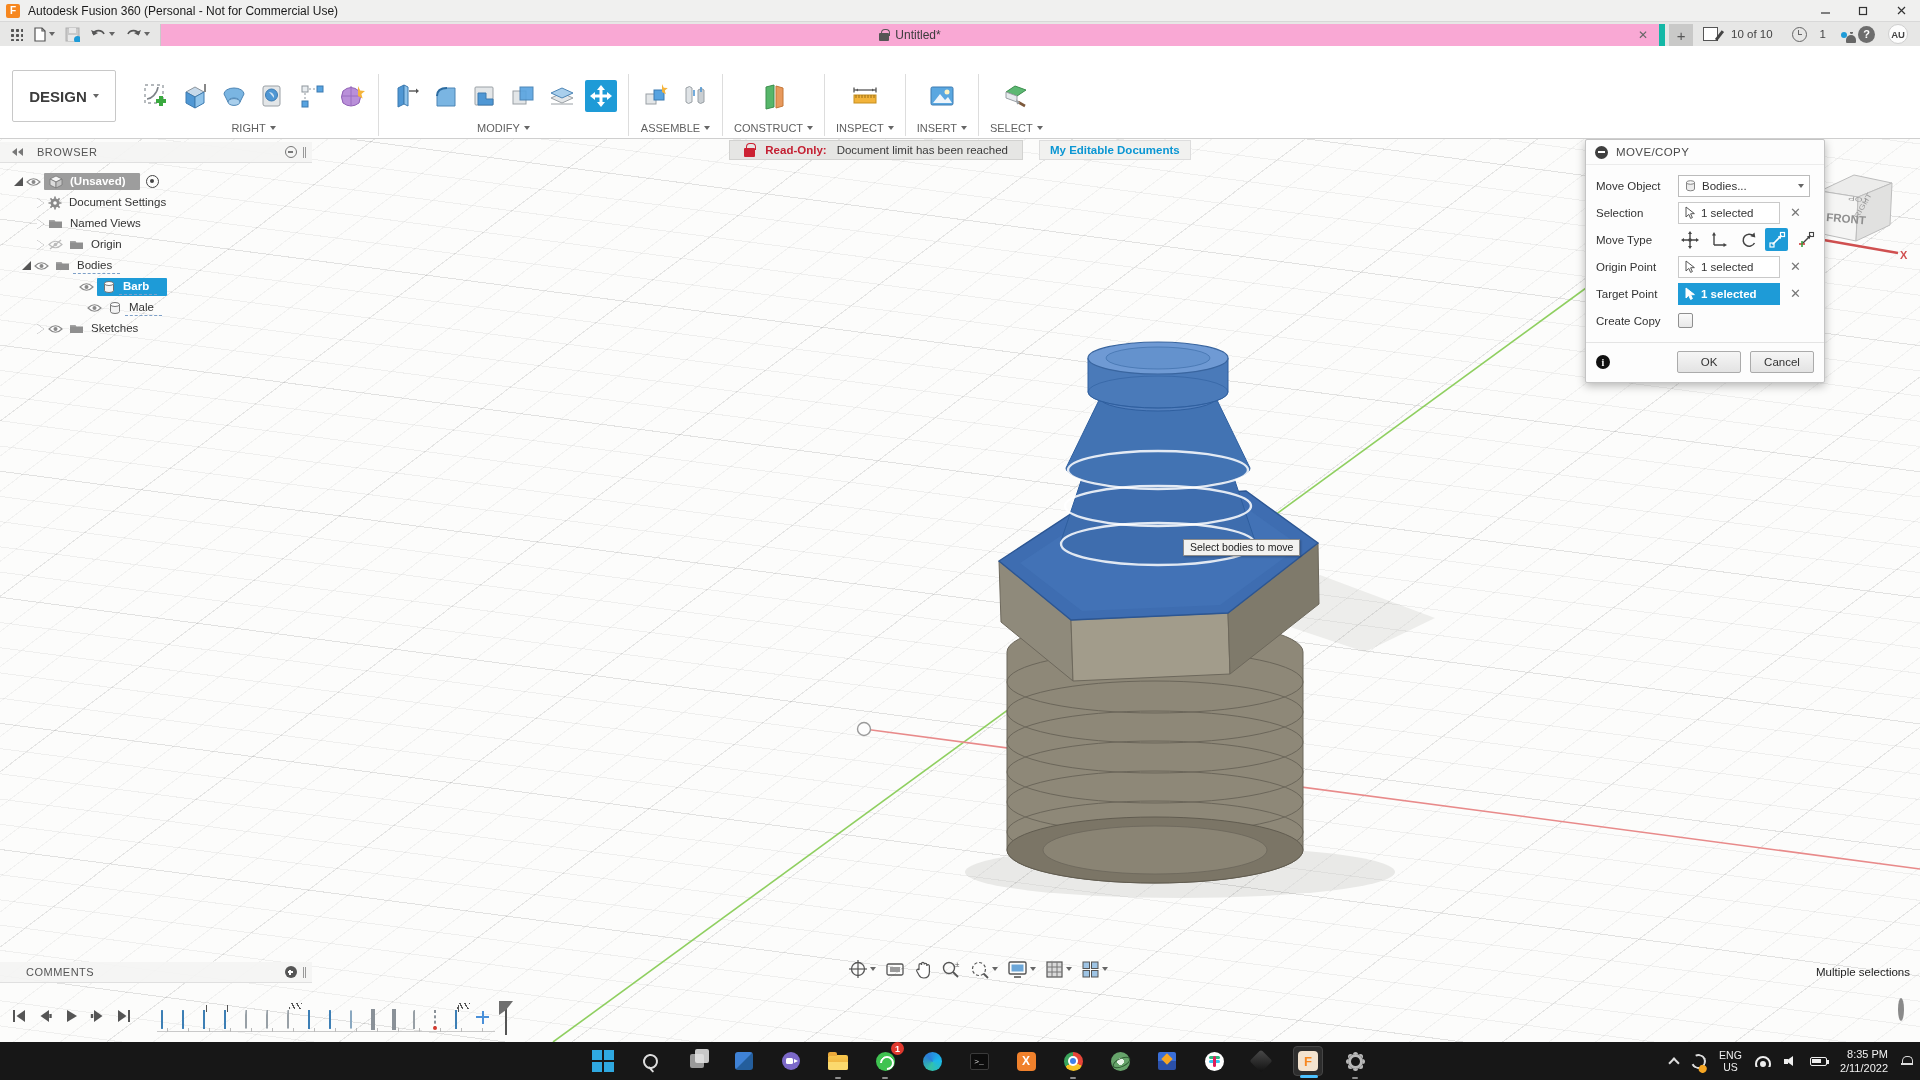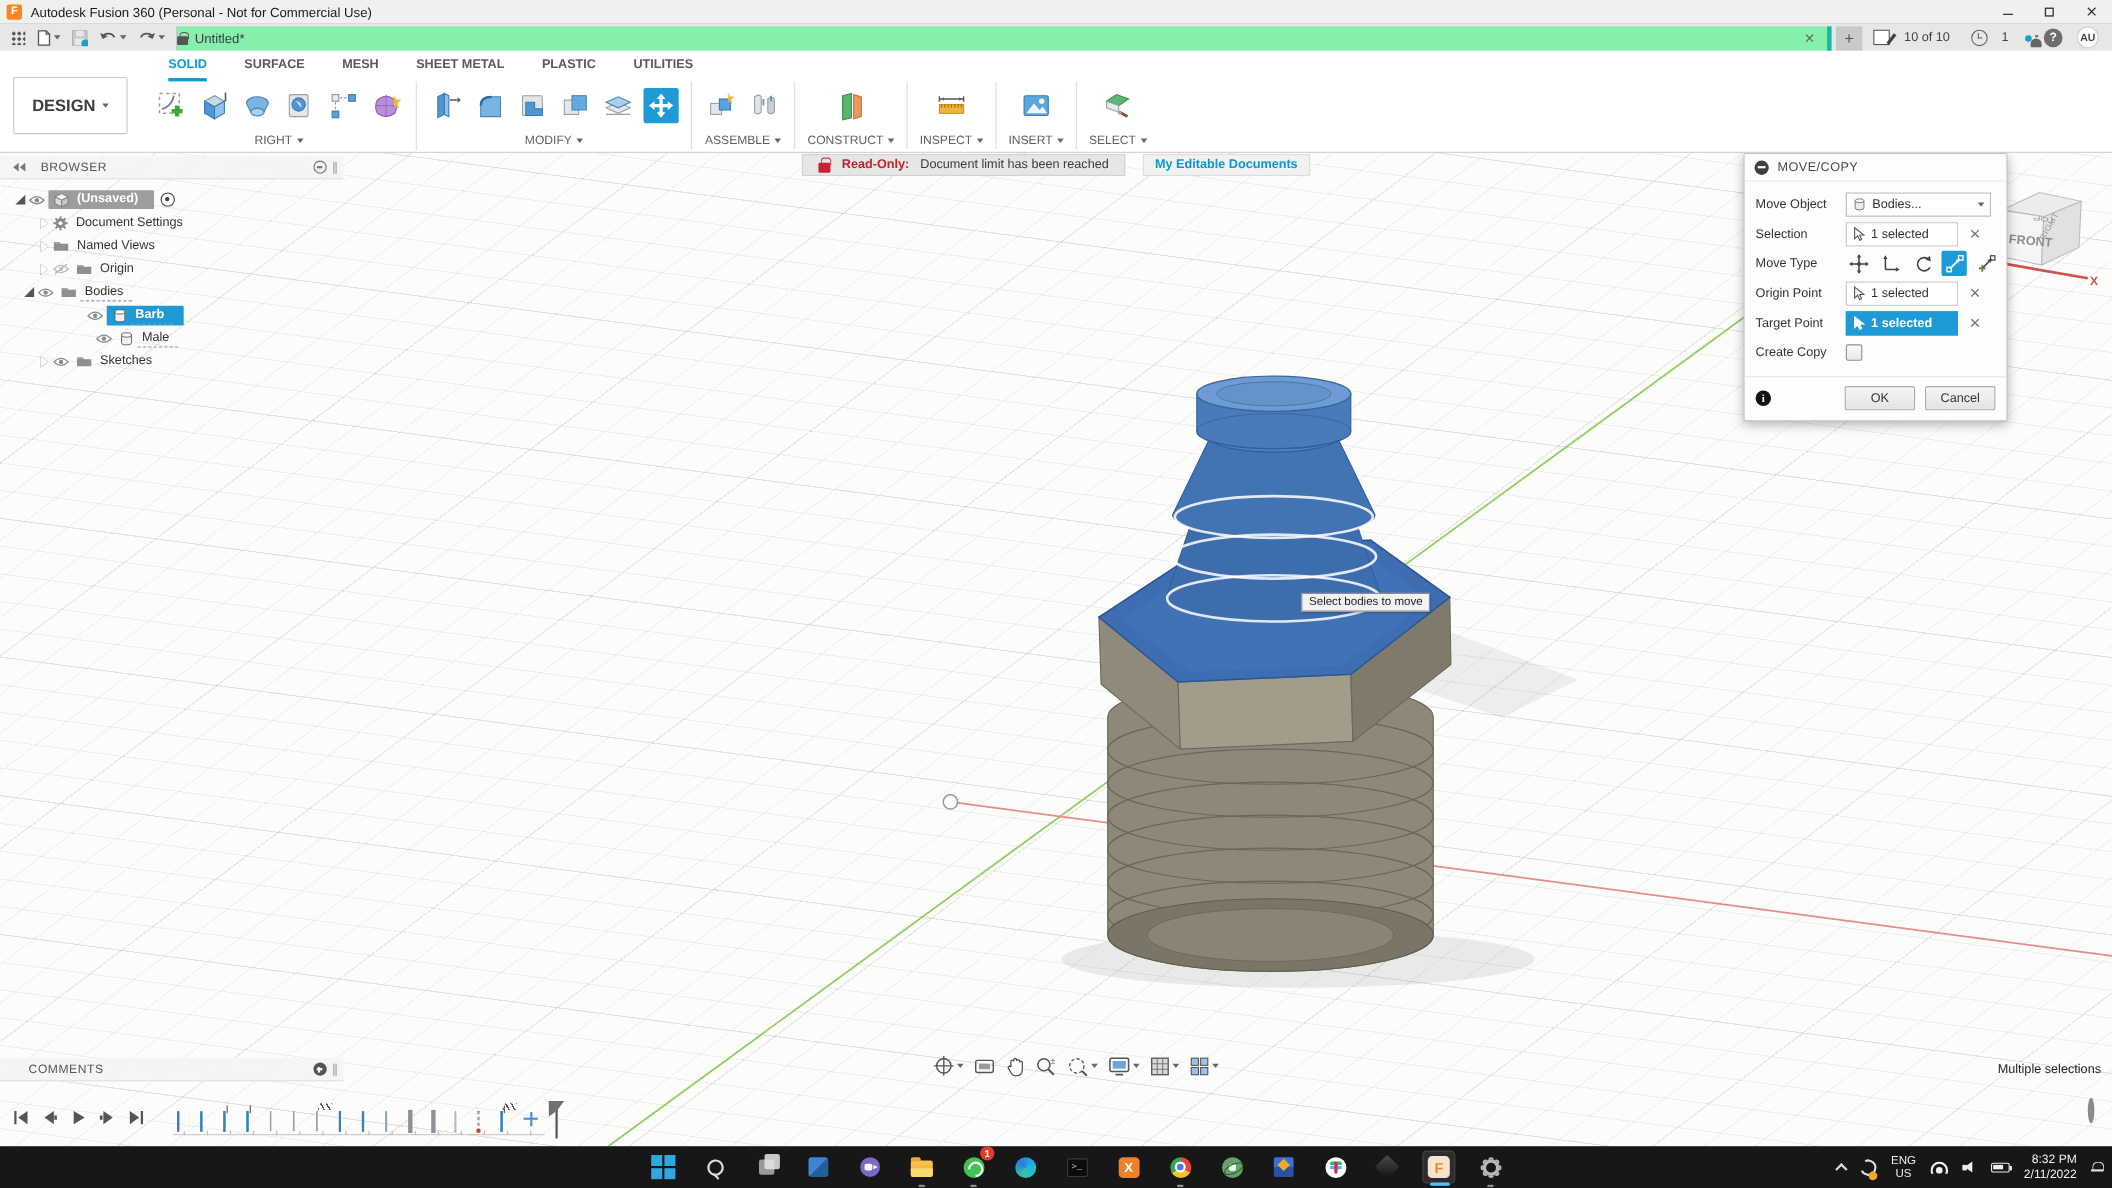--- a/index.html
+++ b/index.html
@@ -14,21 +14,21 @@
   .winbtns { margin-left:auto; display:flex; height:100%; }
   .winbtn { width:38px; height:100%; display:flex; align-items:center; justify-content:center; font-size:12px; color:#333; }
   .winbtn svg { display:block; }
 
   
   .menurow { position:absolute; top:22px; left:0; right:0; height:24px; background:#e7e7e6; display:flex; align-items:center; z-index:59; }
   .qat { display:flex; align-items:center; gap:10px; padding:0 10px; height:100%; }
   .qat .qi { display:flex; align-items:center; gap:2px; color:#555; }
   .caret-down { width:0; height:0; border-left:3.5px solid transparent; border-right:3.5px solid transparent; border-top:4px solid #666; }
   .grid9 { width:13px; height:13px; background-image:radial-gradient(#555 1.4px, transparent 1.5px); background-size:5px 5px; background-position:0 0; }
-  .doctab { flex:1; height:22px; margin-top:2px; background:#86efac; border-left:1px solid #c9c9c9; border-right:4px solid #14b8a6; display:flex; align-items:center; position:relative; }
+  .doctab { flex:1; height:22px; margin-top:2px; background:#f9a8d4; border-left:1px solid #c9c9c9; border-right:6px solid #14b8a6; display:flex; align-items:center; justify-content:center; position:relative; }
   .doctab .tabtitle { display:flex; align-items:center; gap:6px; font-size:12px; color:#3c3c3c; }
   .tab-close { position:absolute; right:8px; top:3px; width:16px; height:16px; color:#666; font-size:12px; display:flex; align-items:center; justify-content:center; }
   .newtab { width:24px; height:22px; margin:2px 4px 0 4px; background:#c9c9c8; display:flex; align-items:center; justify-content:center; color:#555; font-size:15px; }
   .tabright { display:flex; align-items:center; gap:13px; padding:0 12px 0 6px; height:100%; }
   .tabright .txt { font-size:11.5px; color:#444; }
   .roundicon { width:17px; height:17px; border-radius:50%; background:#6d6d6d; color:#fff; font-size:11px; font-weight:bold; display:flex; align-items:center; justify-content:center; }
   .avatar { width:20px; height:20px; border-radius:50%; background:#fdfdfd; border:1px solid #cfcfcf; color:#444; font-size:9.5px; font-weight:bold; display:flex; align-items:center; justify-content:center; }
   .lockicon { position:relative; width:10px; height:8px; background:#555; border-radius:1px; margin-top:4px; }
   .lockicon::before { content:""; position:absolute; left:1.5px; top:-4px; width:7px; height:6px; border:1.5px solid #555; border-bottom:none; border-radius:4px 4px 0 0; }
   .bellicon { position:relative; width:12px; height:12px; }
@@ -301,28 +301,20 @@
       <span class="roundicon">?</span>
       <span class="avatar">AU</span>
     </div>
   </div>
 
   <div class="ribbon">
     <div class="design-btn">
       <span>DESIGN</span>
       <span class="caret-down"></span>
     </div>
-    <div class="rtabs">
-      <span class="rtab active">SOLID</span>
-      <span class="rtab">SURFACE</span>
-      <span class="rtab">MESH</span>
-      <span class="rtab">SHEET METAL</span>
-      <span class="rtab">PLASTIC</span>
-      <span class="rtab">UTILITIES</span>
-    </div>
     <div class="rgroups">
 
       <div class="rgroup">
         <div class="ricons">
           <span class="ricon">
               <svg viewBox="0 0 28 28">
                 <rect x="3" y="3" width="18" height="18" fill="none" stroke="#9aa0a5" stroke-width="1.4" stroke-dasharray="3 3"></rect>
                 <path d="M5 17 C9 17 15 12 16 5" fill="none" stroke="#7d8288" stroke-width="1.6"></path>
                 <path d="M14 19 h10 M19 14 v10" stroke="#3aa93f" stroke-width="4"></path>
               </svg>
@@ -1028,20 +1020,20 @@
       <span class="chev-up"></span>
       <span class="tb-sync"></span>
       <span class="lang">
         <span>ENG</span>
         <span>US</span>
       </span>
       <span class="tb-wifi"></span>
       <span class="tb-vol"></span>
       <span class="tb-batt"></span>
       <span class="tb-clock">
-        <div>8:32 PM</div>
+        <div>8:35 PM</div>
         <div>2/11/2022</div>
       </span>
       <span class="tb-bell"></span>
     </div>
   </div>
 
 </div>
 
 </body></html>

